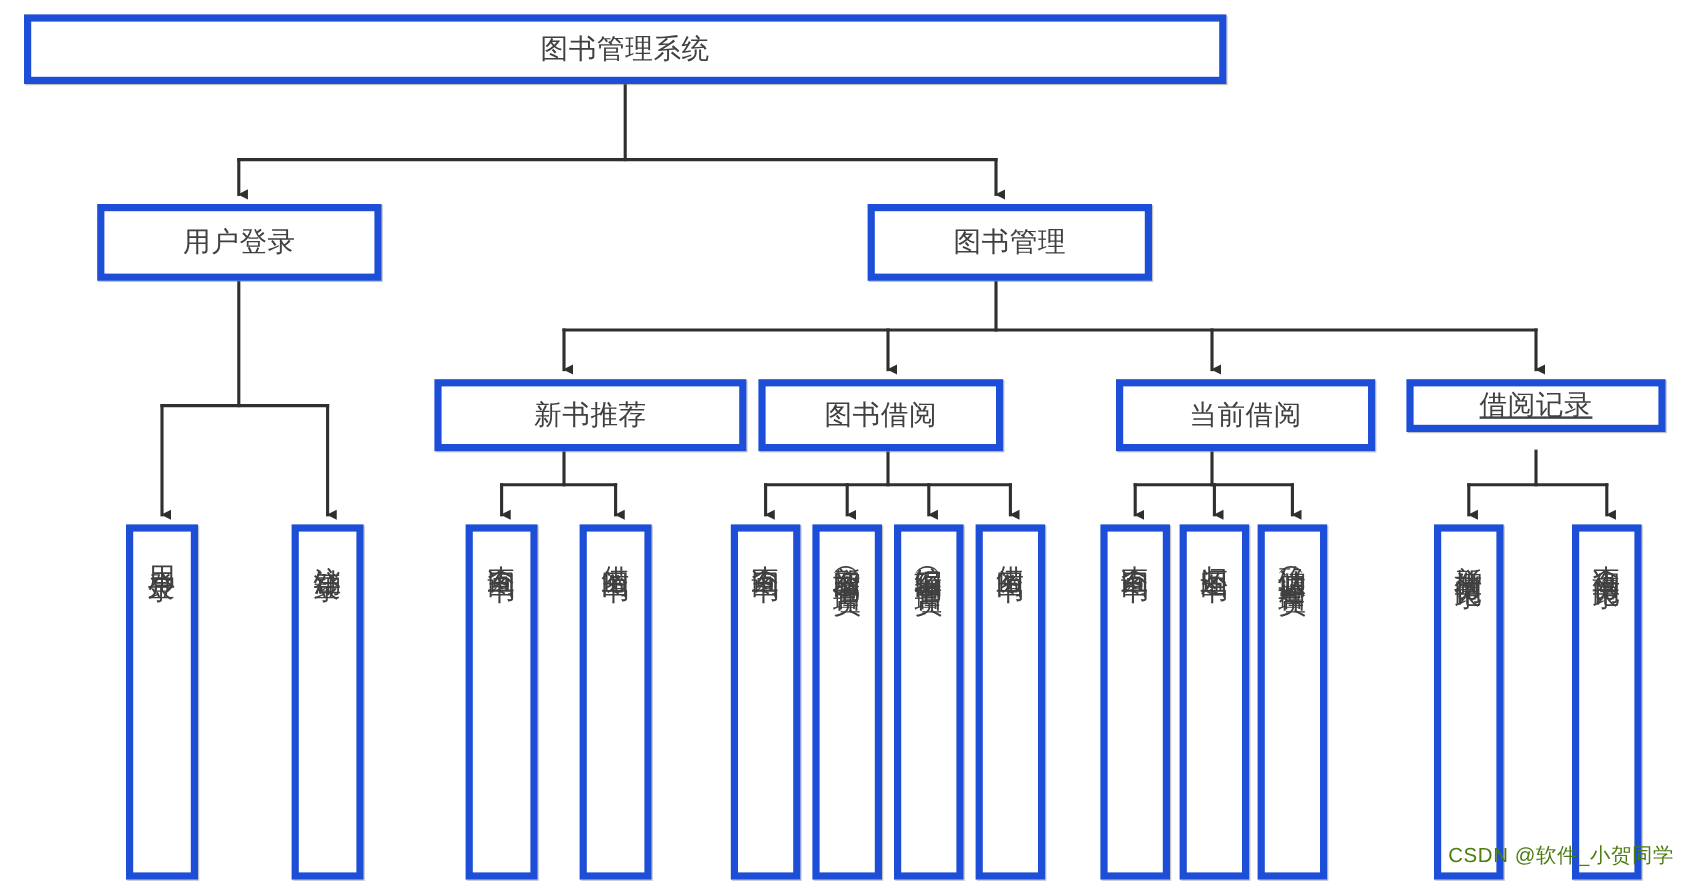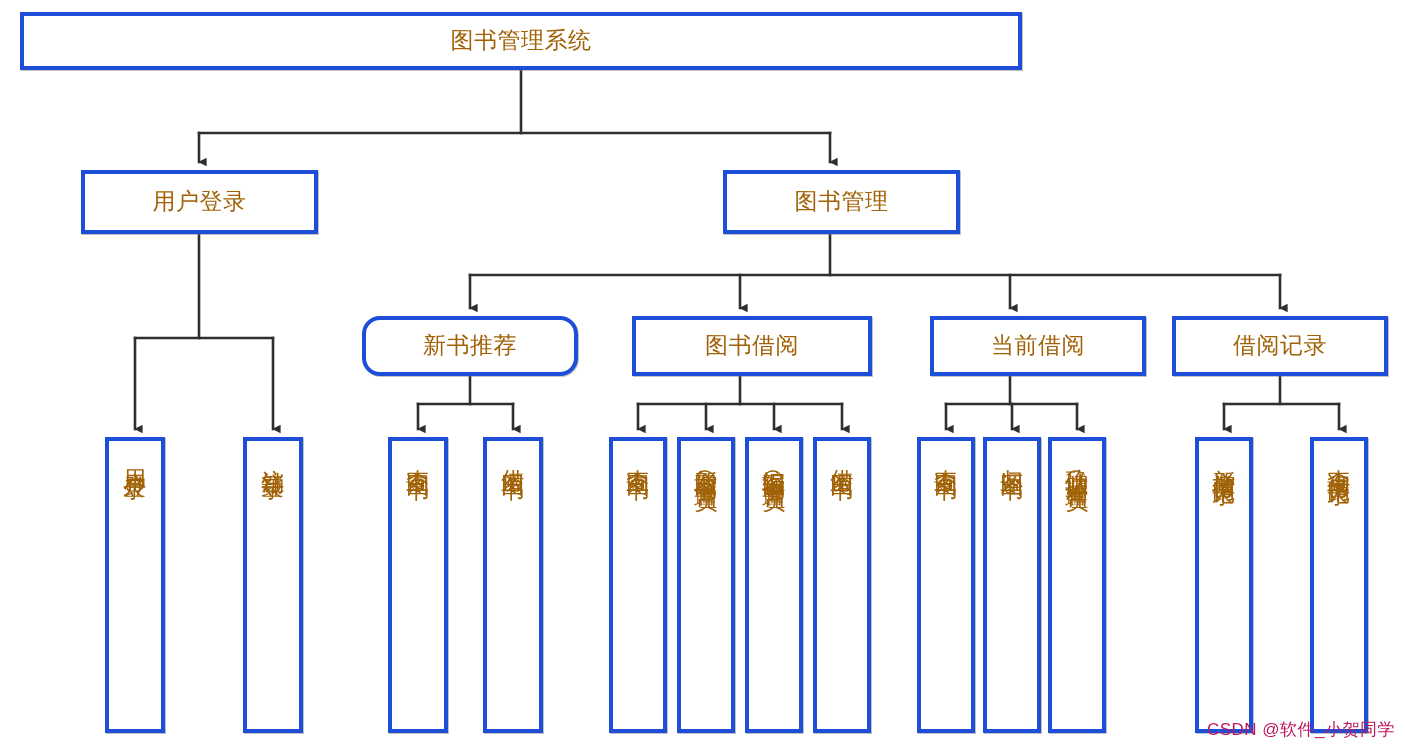--- a/index.html
+++ b/index.html
@@ -21,26 +21,26 @@
     position: absolute;
     left: 0;
     top: 0;
     width: 1405px;
     height: 747px;
     pointer-events: none;
   }
   .node {
     position: absolute;
     box-sizing: border-box;
-    border: 4px solid #1d4ed8;
+    border: 6px solid #1d4ed8;
     background: #ffffff;
     display: flex;
     align-items: center;
     justify-content: center;
-    color: #a16207;
+    color: #404040;
     box-shadow: 1px 1px 0 rgba(120,120,120,0.45);
   }
   .node.horizontal {
     font-size: 23px;
     line-height: 1.2;
     letter-spacing: 0.5px;
     white-space: nowrap;
   }
   .node.vertical {
     font-size: 23px;
@@ -52,23 +52,23 @@
   .node.vertical .vlabel {
     writing-mode: vertical-rl;
     text-orientation: upright;
     letter-spacing: 3px;
     white-space: nowrap;
     display: block;
   }
   .watermark {
     position: absolute;
     right: 10px;
-    bottom: 6px;
+    bottom: 23px;
     font-size: 17px;
-    color: #be185d;
+    color: #4d7c0f;
     letter-spacing: 0.5px;
     white-space: nowrap;
   }
 </style>
 </head>
 <body>
 
 <div id="diagram-root">
 
   <svg id="edge-layer" viewBox="0 0 1405 747" xmlns="http://www.w3.org/2000/svg">
@@ -140,30 +140,30 @@
     <span>图书管理系统</span>
   </div>
 
   <div class="node horizontal" style="left: 81px; top: 170px; width: 237px; height: 64px;">
     <span>用户登录</span>
   </div>
   <div class="node horizontal" style="left: 711px; top: 170px; width: 237px; height: 64px; margin-left: 12px;">
     <span>图书管理</span>
   </div>
 
-  <div class="node horizontal" style="left: 362px; top: 316px; width: 216px; height: 60px; border-radius: 18px;">
+  <div class="node horizontal" style="left: 362px; top: 316px; width: 260px; height: 60px;">
     <span>新书推荐</span>
   </div>
-  <div class="node horizontal" style="left: 632px; top: 316px; width: 240px; height: 60px;">
+  <div class="node horizontal" style="left: 632px; top: 316px; width: 204px; height: 60px;">
     <span>图书借阅</span>
   </div>
   <div class="node horizontal" style="left: 902px; top: 316px; width: 216px; height: 60px; margin-left: 28px;">
     <span>当前借阅</span>
   </div>
-  <div class="node horizontal" style="left: 1172px; top: 316px; width: 216px; height: 60px;">
+  <div class="node horizontal" style="left: 1172px; top: 316px; width: 216px; height: 44px; text-decoration: underline;">
     <span>借阅记录</span>
   </div>
 
   <div class="node vertical" style="left: 105px; top: 437px; width: 60px; height: 296px;">
     <span class="vlabel">用户登录</span>
   </div>
   <div class="node vertical" style="left: 243px; top: 437px; width: 60px; height: 296px;">
     <span class="vlabel">注销登录</span>
   </div>
   <div class="node vertical" style="left: 388px; top: 437px; width: 60px; height: 296px;">

